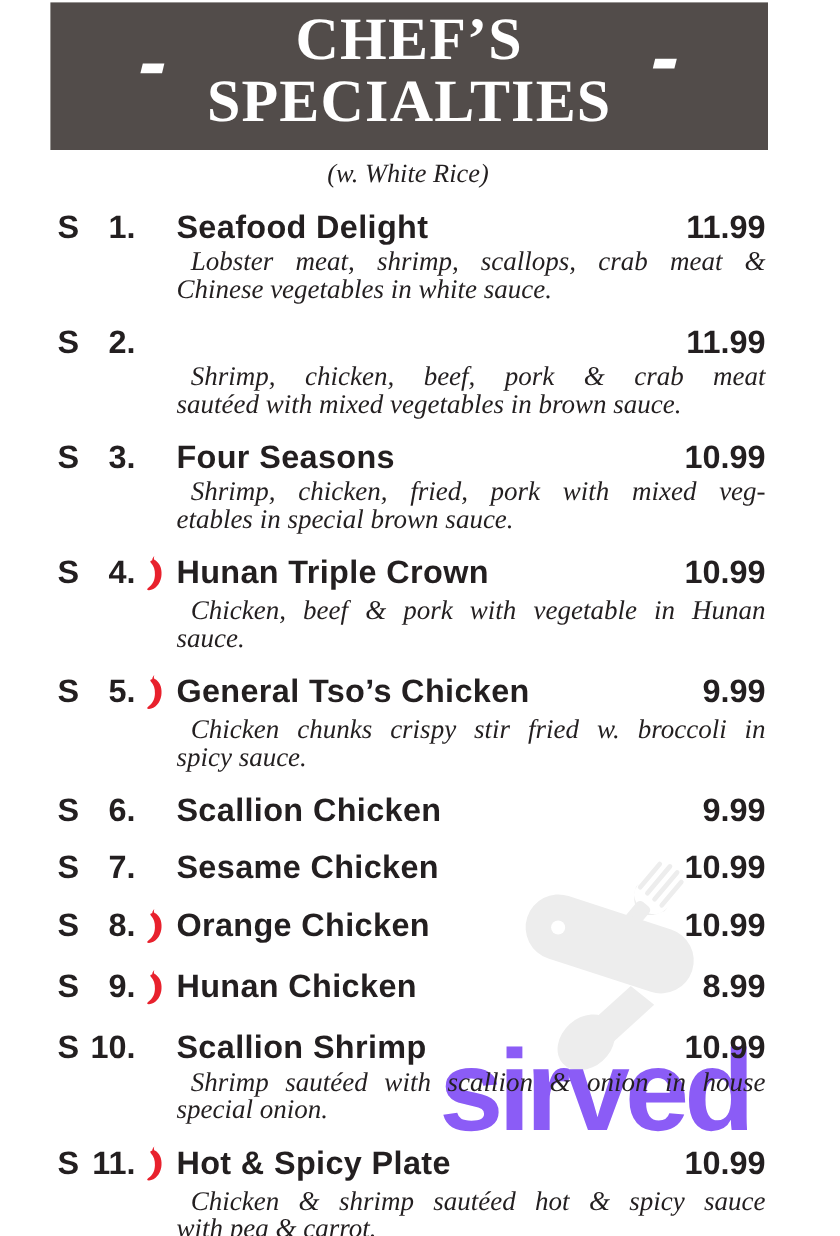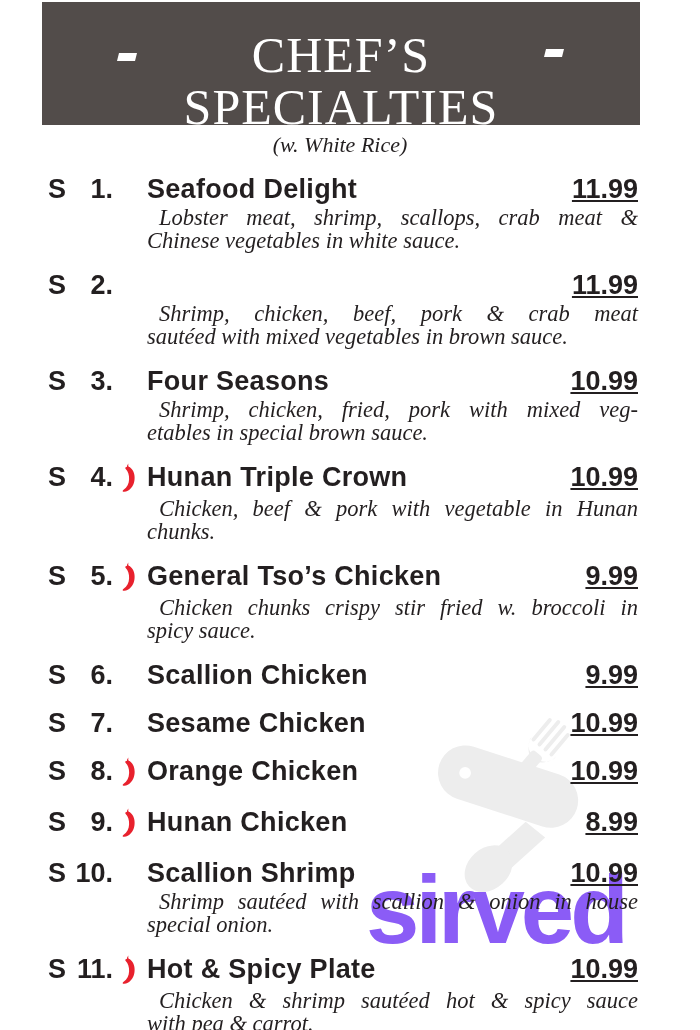--- a/index.html
+++ b/index.html
@@ -6,41 +6,41 @@
   .page{position:relative;width:700px;height:1030px;background:#fff;overflow:hidden;
         font-family:"Liberation Sans",sans-serif;color:#231f20;}
   
   .wm-logo{position:absolute;left:428px;top:714px;z-index:0;}
   .wm-text{position:absolute;left:366px;top:862px;z-index:0;
            font-family:"Liberation Sans",sans-serif;font-weight:bold;
            font-size:96px;line-height:1;letter-spacing:-4px;color:#8b5cf6;}
   
   .banner{position:absolute;left:42px;top:2px;width:598px;height:123px;
           background:#524c4a;z-index:1;}
-  .banner-title{padding-top:27px;text-align:center;color:#fff;
-                font-family:"Liberation Serif",serif;font-weight:normal;
+  .banner-title{padding-top:4px;text-align:center;color:#fff;
+                font-family:"Liberation Serif",serif;font-weight:bold;
                 font-size:50px;line-height:52px;letter-spacing:1px;}
   .dash{position:absolute;background:#fff;width:18px;height:8px;transform:skewX(-14deg);}
   .dash-l{left:76px;top:51px;}
   .dash-r{left:503px;top:47px;}
   
   .subtitle{position:absolute;left:42px;top:132px;width:596px;z-index:1;
             text-align:center;font-family:"Liberation Serif",serif;
             font-style:italic;font-weight:500;font-size:22px;}
   
   .menu{position:absolute;left:42px;top:176px;width:596px;z-index:1;}
   .item{margin-bottom:20px;}
   .item.no-desc{margin-bottom:22px;}
   .row{display:flex;align-items:flex-start;font-weight:bold;font-size:27px;line-height:26px;}
   .label{flex:0 0 71px;box-sizing:border-box;padding-left:6px;
          display:flex;justify-content:space-between;}
   .pep{flex:0 0 34px;box-sizing:border-box;padding-left:6px;}
   .pep svg{display:block;margin-top:-1px;}
   .nm{flex:1 1 auto;letter-spacing:0.3px;white-space:nowrap;}
-  .pr{margin-left:auto;text-align:right;text-decoration:underline;}
+  .pr{margin-left:auto;text-align:right;}
   .desc{margin-left:105px;width:491px;margin-top:4px;
         font-family:"Liberation Serif",serif;font-style:italic;
         font-size:22.5px;line-height:23px;}
   .dl.just{text-align:justify;text-align-last:justify;margin-left:12px;-moz-text-align-last:justify;}
 </style>
 </head>
 <body>
 
 <div class="page">
 
@@ -136,21 +136,21 @@
             <path d="M9.6,0.4 C8.8,2 9.2,3.4 10.6,4.8 L7.9,5.6 C7.5,3.6 8.2,1.6 9.6,0.4 Z"></path>
             <path d="M11.2,4.4 C14.8,7.2 16.3,12.4 15.4,17.8 C14.4,23.8 10.4,28.4 5.2,28.8 C3.4,28.9 3.1,27.7 4.6,26.7 C8.2,24.2 9.9,20.9 10.1,16.2 C10.3,11.9 9.1,8.4 6.7,6 C5.8,5 6.3,3.9 7.8,4 C9,4.1 10.3,3.7 11.2,4.4 Z"></path>
           </g>
             </svg>
         </div>
         <div class="nm">Hunan Triple Crown</div>
         <div class="pr">10.99</div>
       </div>
       <div class="desc">
         <div class="dl just">Chicken, beef &amp; pork with vegetable in Hunan</div>
-        <div class="dl">chunks.</div>
+        <div class="dl">sauce.</div>
       </div>
     </div>
 
     <div class="item">
       <div class="row">
         <div class="label">
             <span>S</span>
             <span>5.</span>
           </div>
         <div class="pep">

